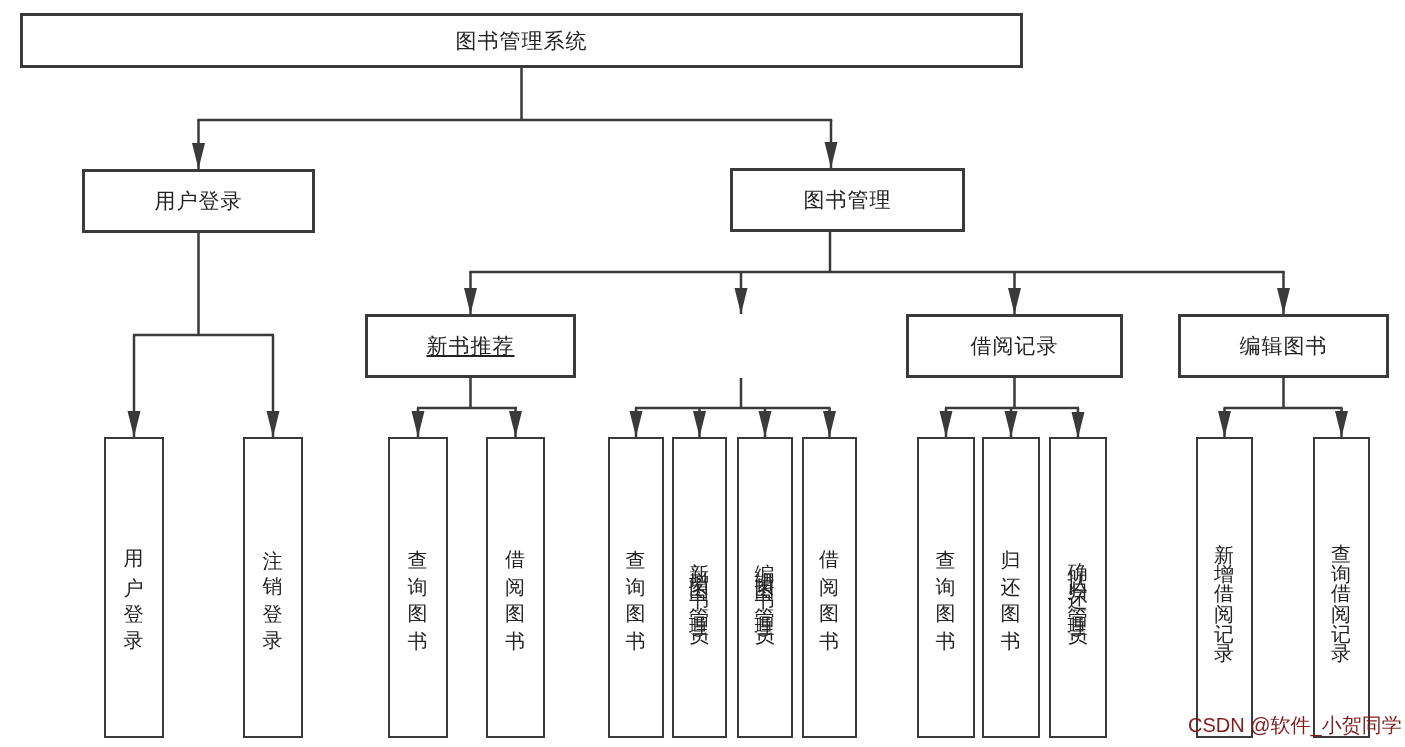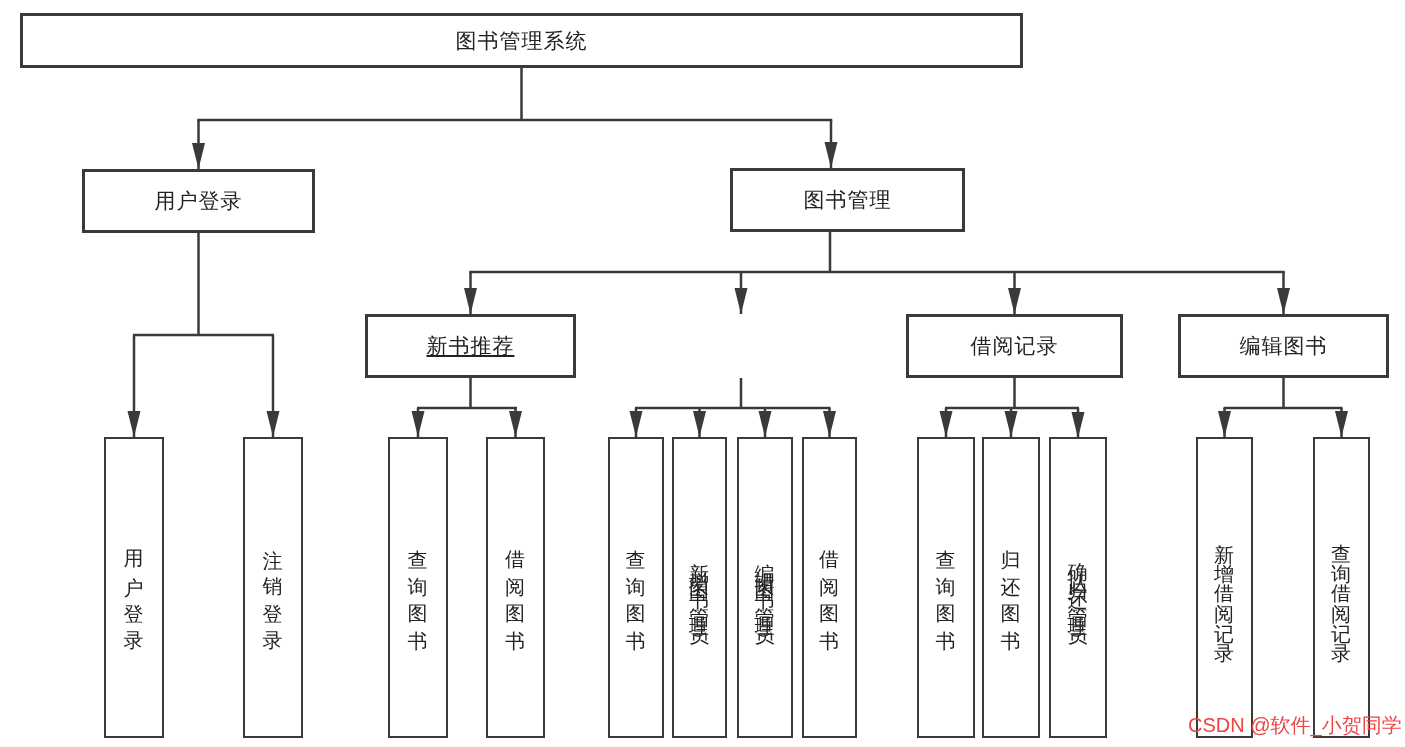--- a/index.html
+++ b/index.html
@@ -61,21 +61,21 @@
   #l-4a { left: 917px;  width: 58px; }
   #l-4b { left: 982px;  width: 58px; }
   #l-4c { left: 1049px; width: 58px; }
   #l-5a { left: 1196px; width: 57px; }
   #l-5b { left: 1313px; width: 57px; }
   .watermark {
     position: absolute;
     left: 1188px;
     top: 712px;
     font-size: 20px;
-    color: #ef4444;
+    color: #7f1d1d;
     white-space: nowrap;
     z-index: 5;
   }
 </style>
 </head>
 <body>
 
 <div class="canvas">
 
   <svg class="connectors" width="1405" height="747" viewBox="0 0 1405 747" xmlns="http://www.w3.org/2000/svg">

